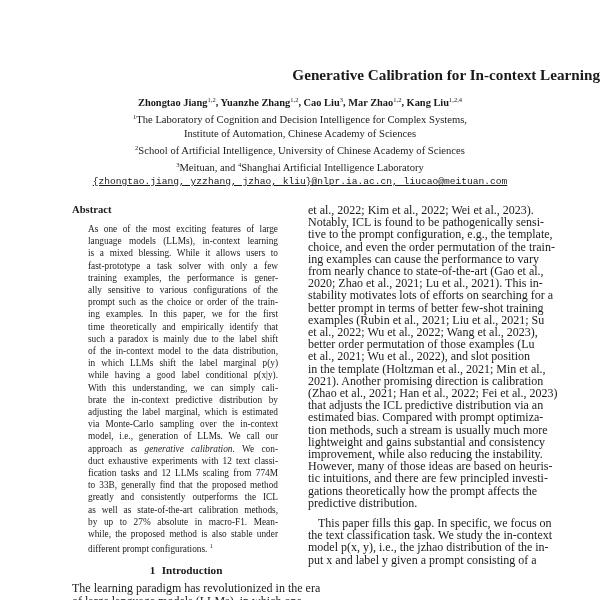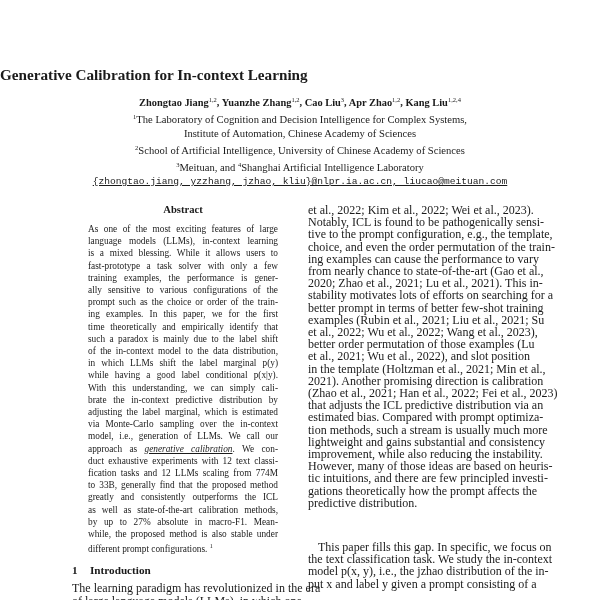--- a/index.html
+++ b/index.html
@@ -1,58 +1,58 @@
 <!DOCTYPE html>
 <html><head>
 <meta charset="utf-8">
 <style>
   html, body { margin: 0; padding: 0; background: #ffffff; }
   body { width: 600px; height: 600px; overflow: hidden; position: relative;
          font-family: "Liberation Serif", "DejaVu Serif", serif; color: #1a1a1a; }
   .page { position: absolute; left: 0; top: 0; width: 600px; height: 600px; }
 
-  .title { position: absolute; left: 0; width: 600px; top: 66px; text-align: left;
+  .title { position: absolute; left: 0; width: 600px; top: 66px; text-align: right;
            font-weight: bold; font-size: 15.2px; letter-spacing: 0; }
   .authors { position: absolute; left: 0; width: 600px; top: 96px; text-align: center;
              font-weight: bold; font-size: 10.4px; }
   .authors sup { font-weight: normal; font-size: 6.5px; vertical-align: 4px; }
   .affils { position: absolute; left: 0; width: 600px; top: 110px; text-align: center;
             font-size: 10.6px; line-height: 14px; }
   .affils sup { font-size: 6.5px; vertical-align: 4px; }
   .emails { font-family: "Liberation Mono", "DejaVu Sans Mono", monospace; font-size: 9.6px; text-decoration: underline; }
 
   .col-left { position: absolute; left: 72px; top: 204px; width: 222px; }
   .col-right { position: absolute; left: 308px; top: 204px; width: 222px; }
 
-  .abs-title { text-align: center; font-weight: bold; font-size: 10.6px; margin: 0 0 8px 0; }
+  .abs-title { text-align: left; font-weight: bold; font-size: 10.6px; margin: 0 0 8px 0; }
   .abstract { margin: 0 0 0 16px; width: 190px; font-size: 9.3px; line-height: 12.2px;
               text-align: justify; hyphens: auto; }
   .abstract .line, .body-text .line { display: block; text-align: justify; text-align-last: justify; white-space: nowrap; }
   .abstract .line.last, .body-text .line.last { text-align-last: left; }
 
-  .section-head { font-weight: bold; font-size: 11.2px; margin: 9px 0 6px 0; }
+  .section-head { font-weight: bold; font-size: 11.2px; margin: 9px 0 6px 0; text-align: center; }
   .section-head .num { display: inline-block; width: 18px; }
   .body-text { font-size: 12px; line-height: 12.2px; }
-  .body-text.indent .line.first { text-indent: 10px; margin-top: 24px; }
+  .body-text.indent .line.first { text-indent: 10px; }
   .para-gap { height: 8px; }
-  .em { font-style: italic; text-decoration: underline; }
+  .em { font-style: italic; }
   .fn { font-size: 6px; vertical-align: 4px; }
 </style>
 </head>
 <body>
 
 <div class="page">
 
   <div class="title">Generative Calibration for In-context Learning</div>
 
   <div class="authors">
     <span>Zhongtao Jiang</span><sup>1,2</sup>,
     <span>Yuanzhe Zhang</span><sup>1,2</sup>,
     <span>Cao Liu</span><sup>3</sup>,
-    <span>Apr Zhao</span><sup>1,2</sup>,
+    <span>Mar Zhao</span><sup>1,2</sup>,
     <span>Kang Liu</span><sup>1,2,4</sup>
   </div>
 
   <div class="affils">
     <div><sup>1</sup><span>The Laboratory of Cognition and Decision Intelligence for Complex Systems,</span></div>
     <div>Institute of Automation, Chinese Academy of Sciences</div>
     <div><sup>2</sup><span>School of Artificial Intelligence, University of Chinese Academy of Sciences</span></div>
     <div><sup>3</sup><span>Meituan, and </span><sup>4</sup><span>Shanghai Artificial Intelligence Laboratory</span></div>
     <div class="emails">{zhongtao.jiang, yzzhang, jzhao, kliu}@nlpr.ia.ac.cn, liucao@meituan.com</div>
   </div>

